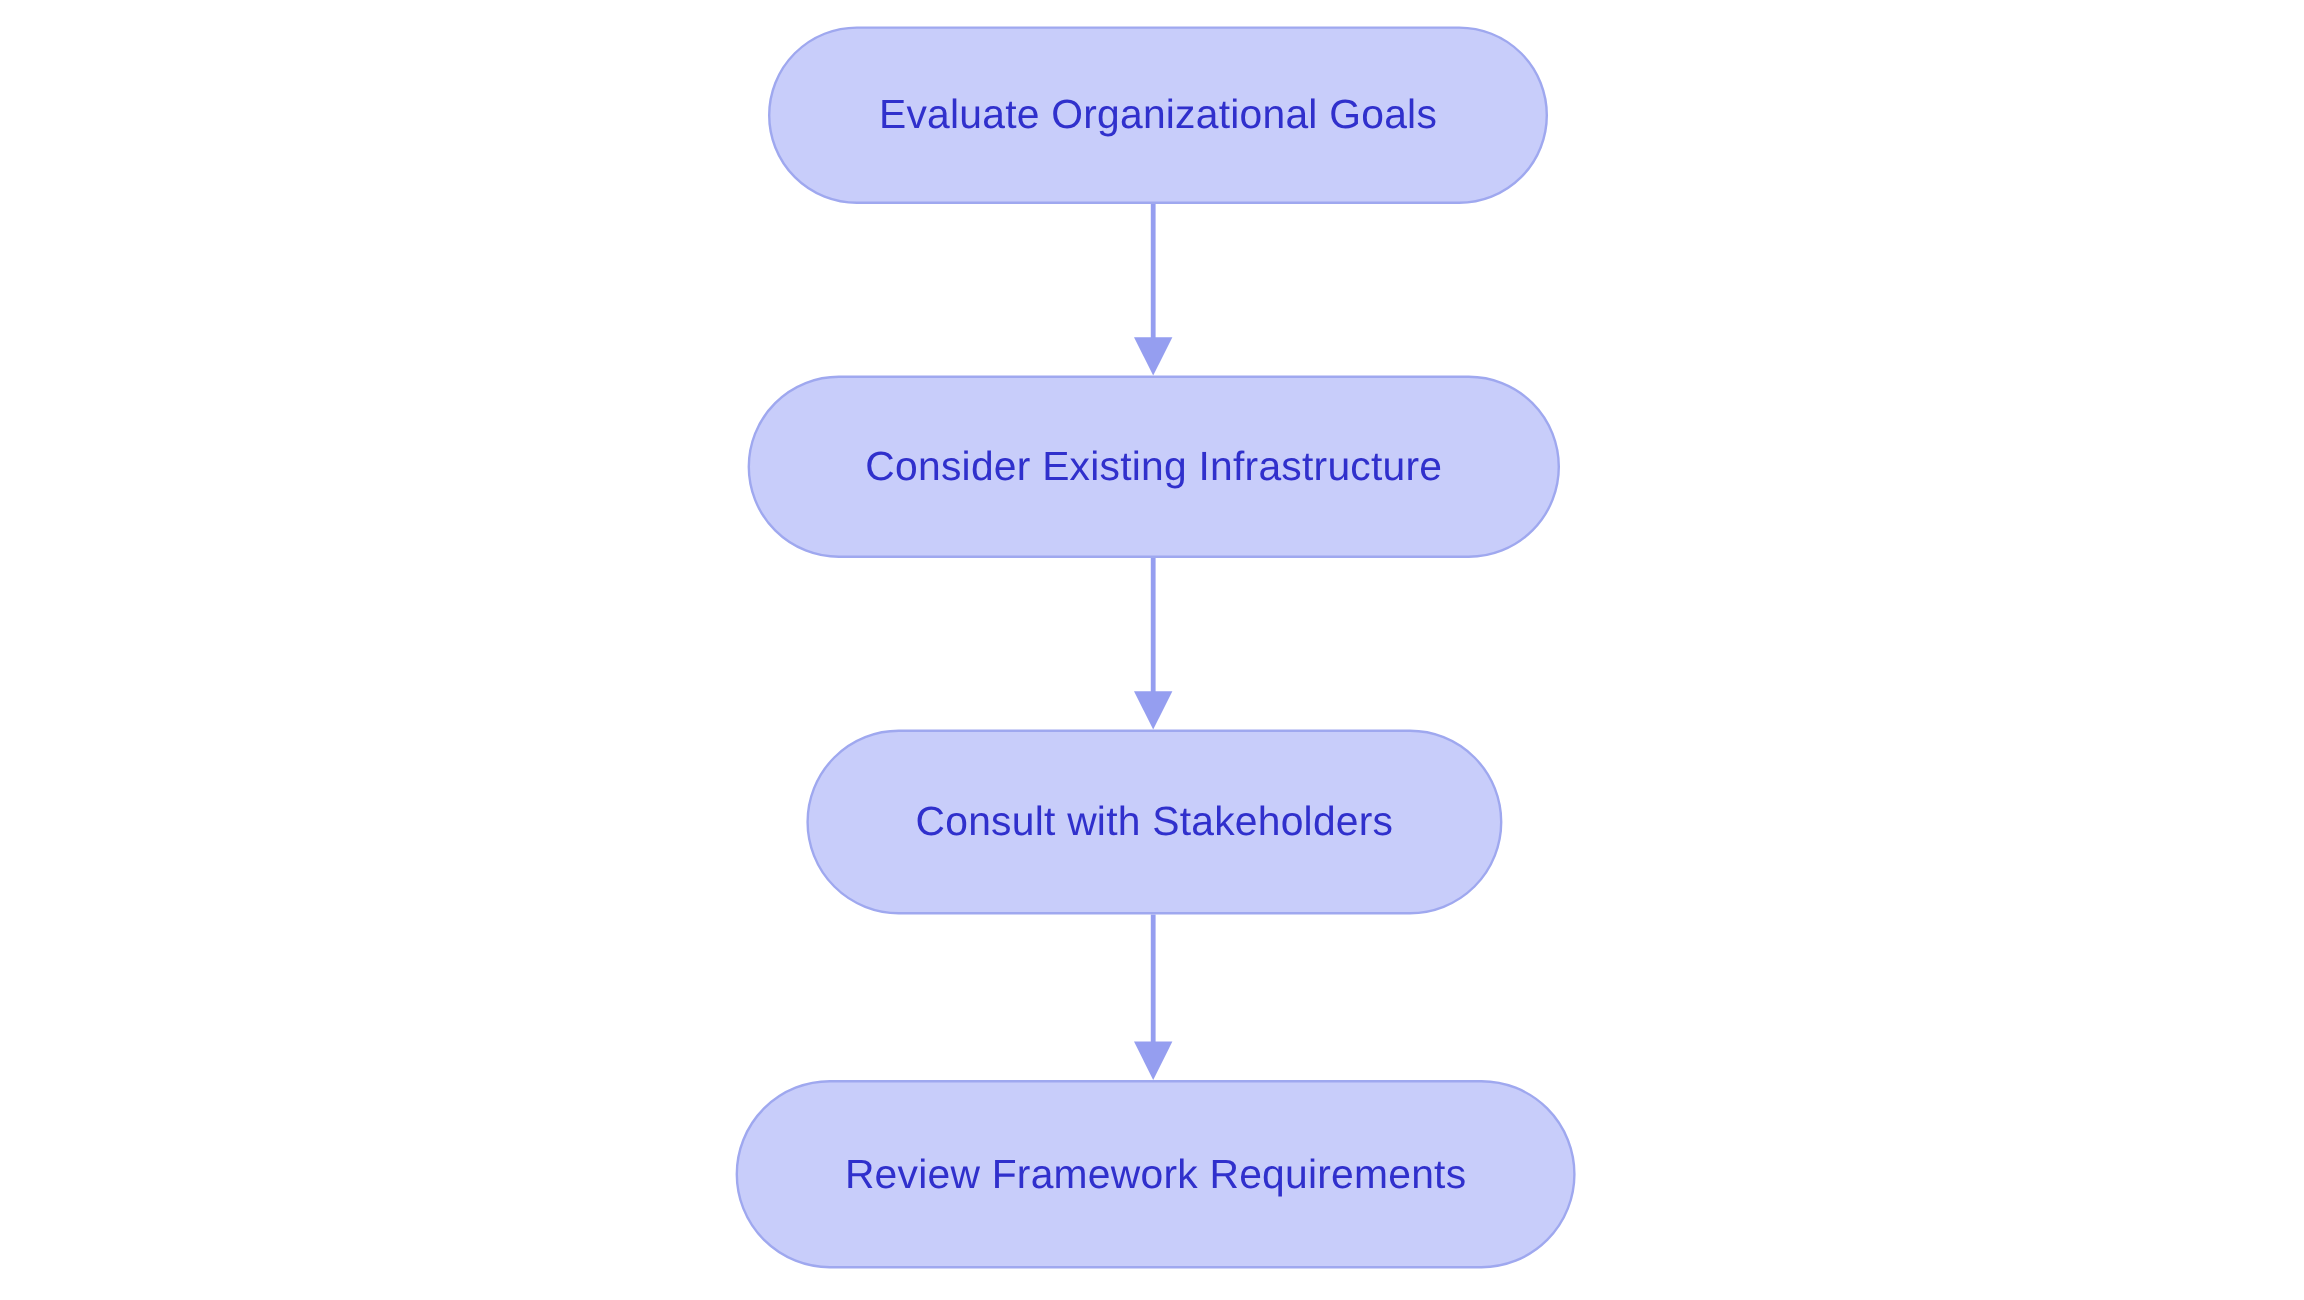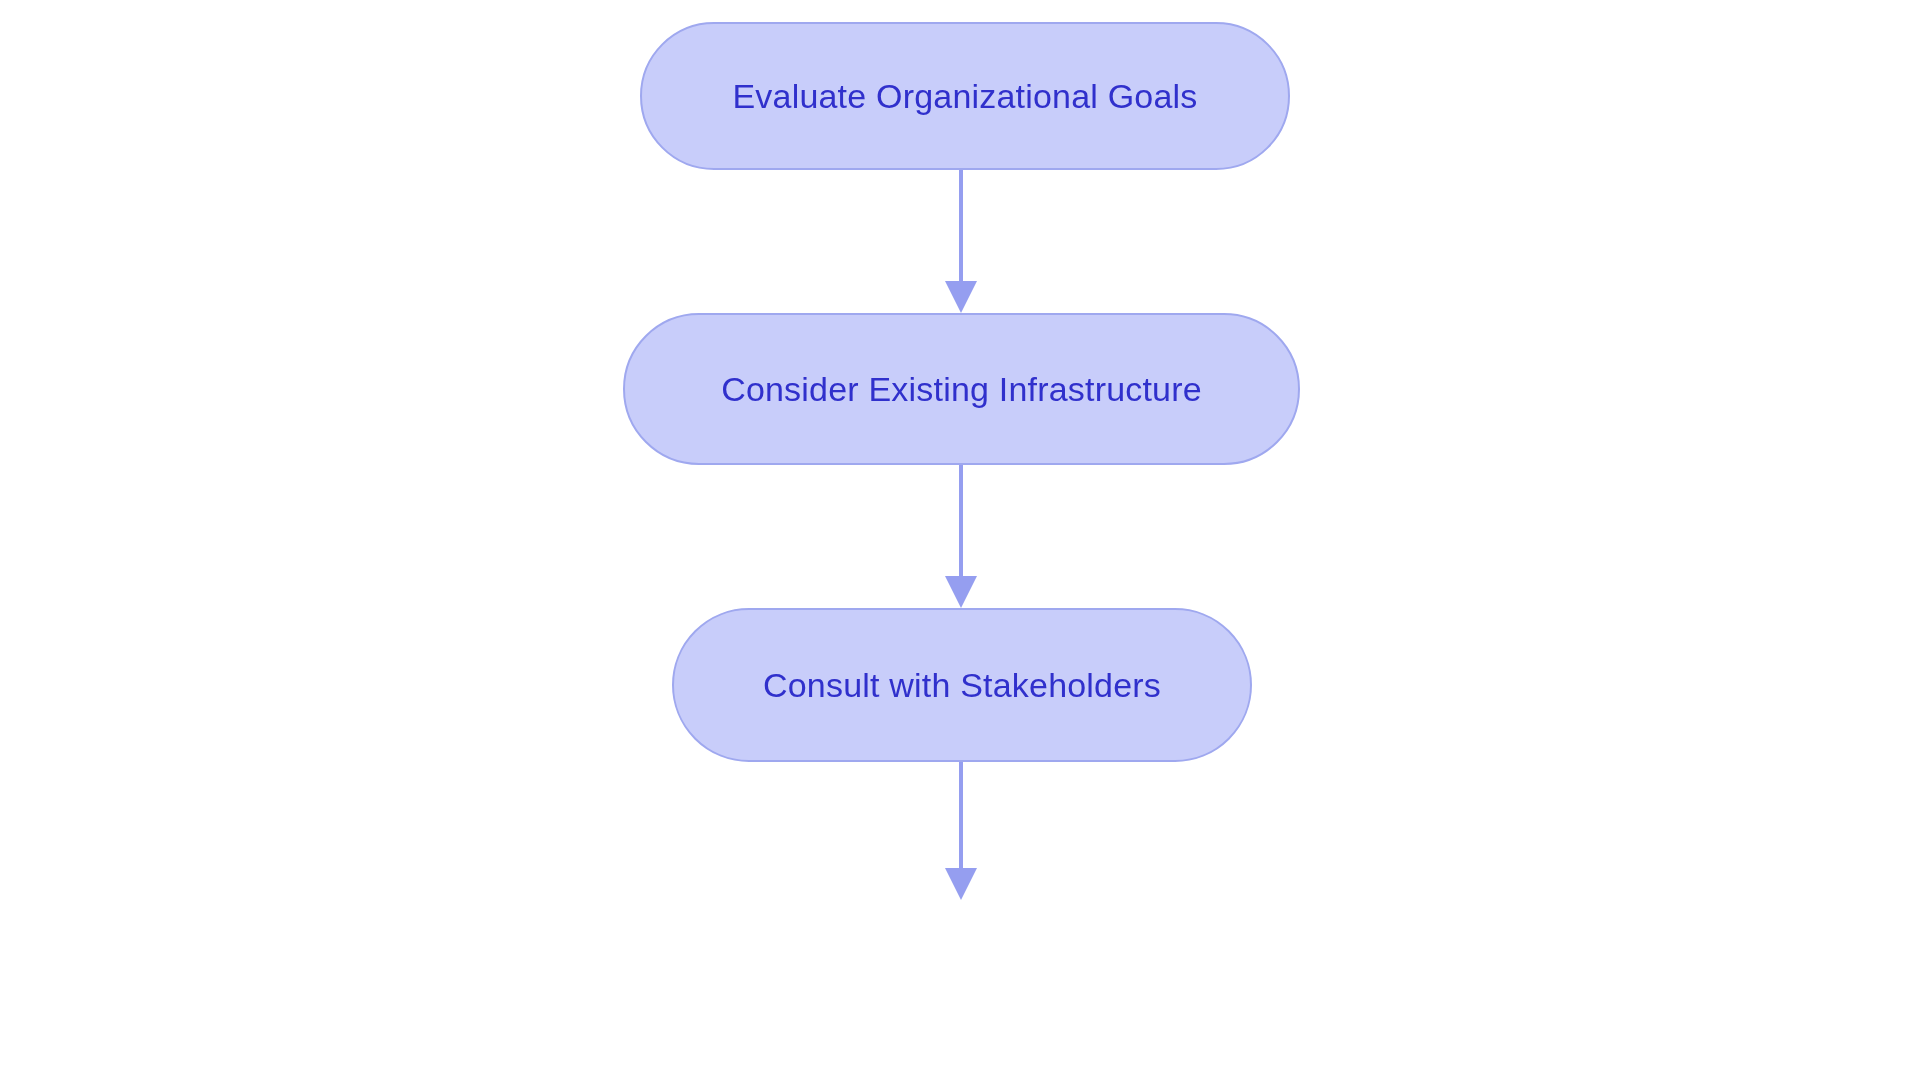--- a/index.html
+++ b/index.html
@@ -87,15 +87,18 @@
     </div>
 
     <div class="node" style="left:672px; top:608px; width:580px; height:154px;">
       <span class="node-label">Consult with Stakeholders</span>
     </div>
 
     <div class="node" style="left:623px; top:313px; width:677px; height:152px;">
       <span class="node-label">Consider Existing Infrastructure</span>
     </div>
 
+    <div class="node" style="left:613px; top:900px; width:700px; height:157px;">
+      <span class="node-label">Review Framework Requirements</span>
+    </div>
 
   </div>
 </div>
 
 </body></html>

